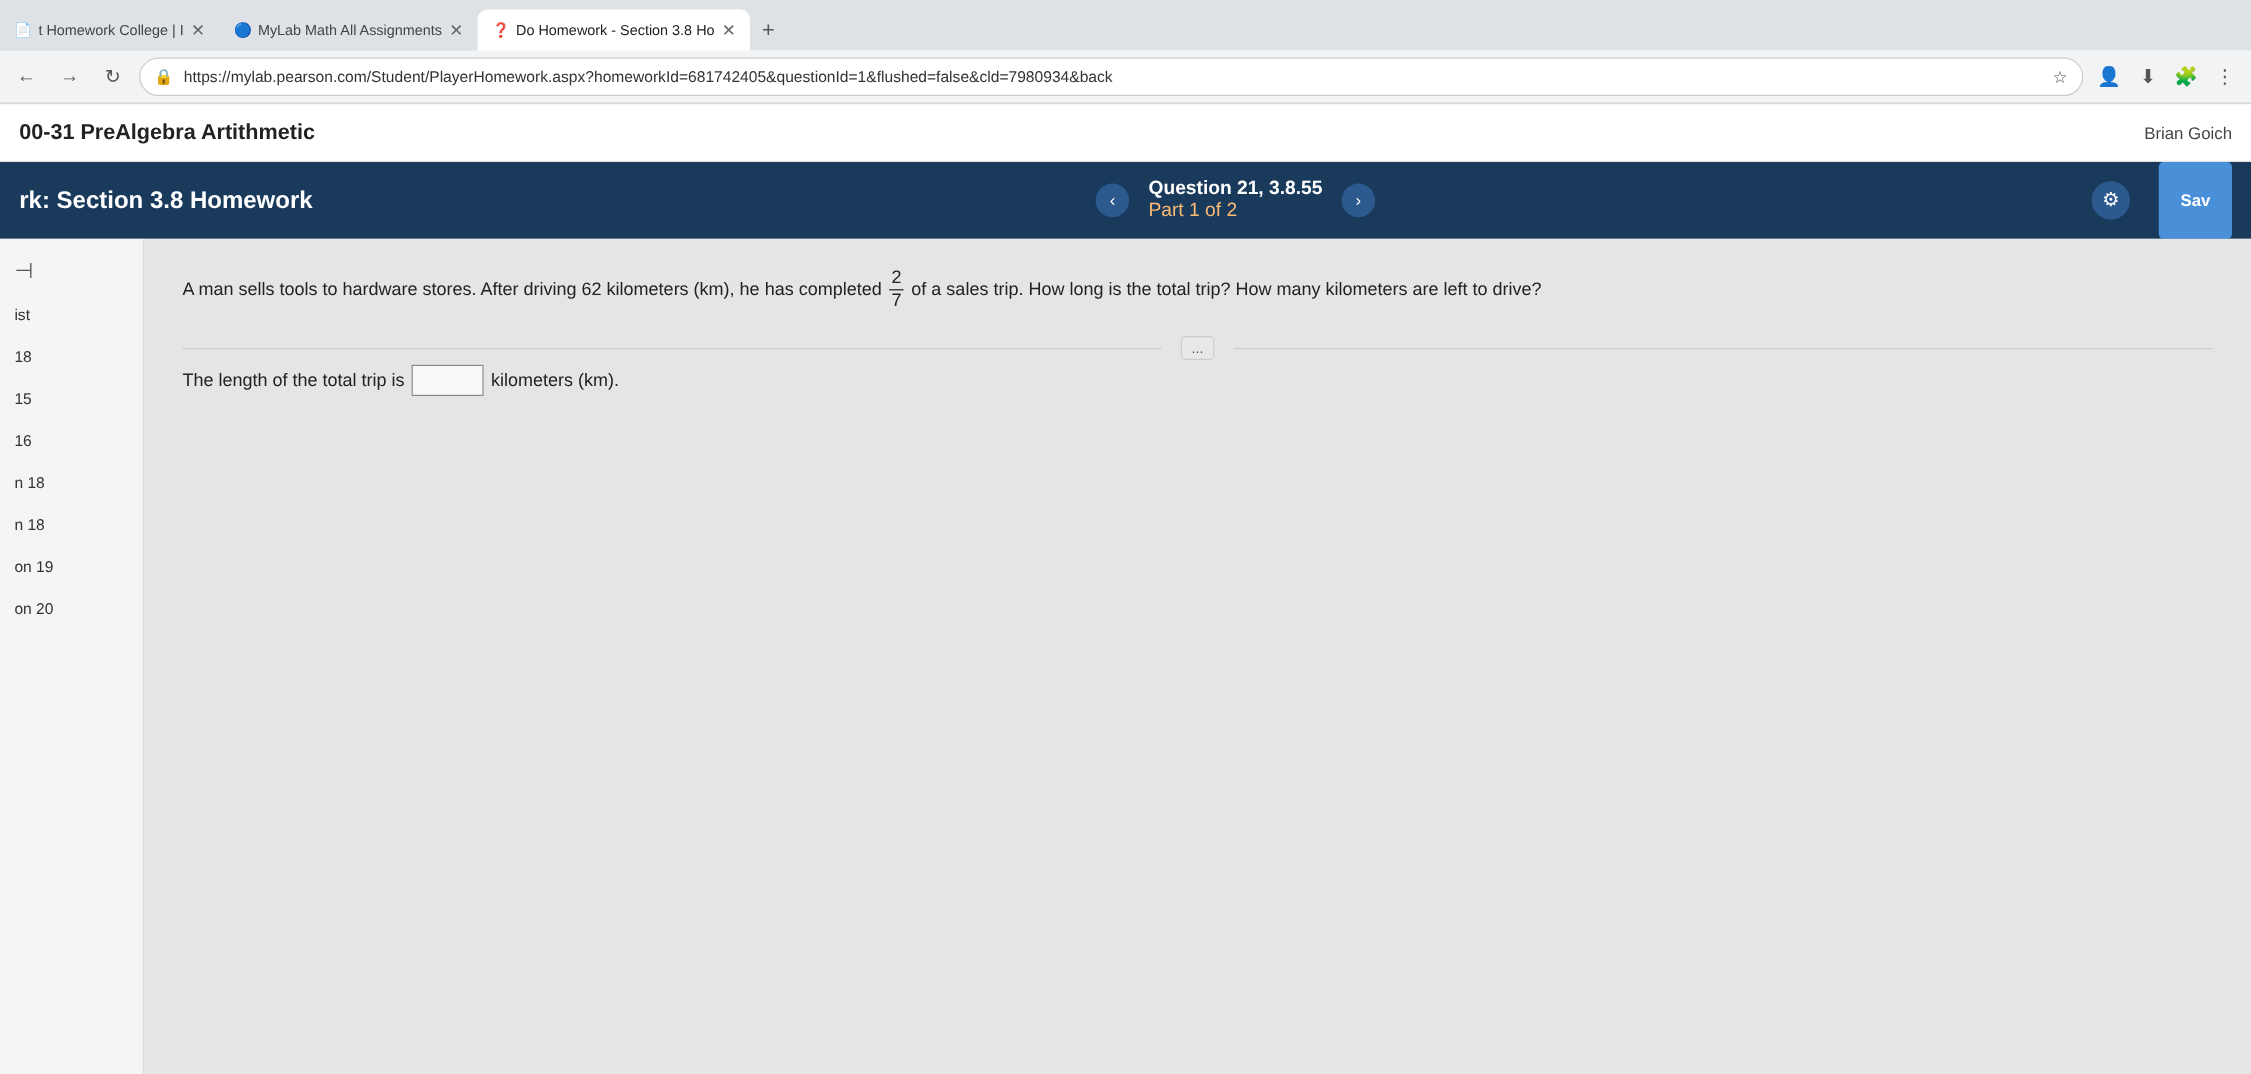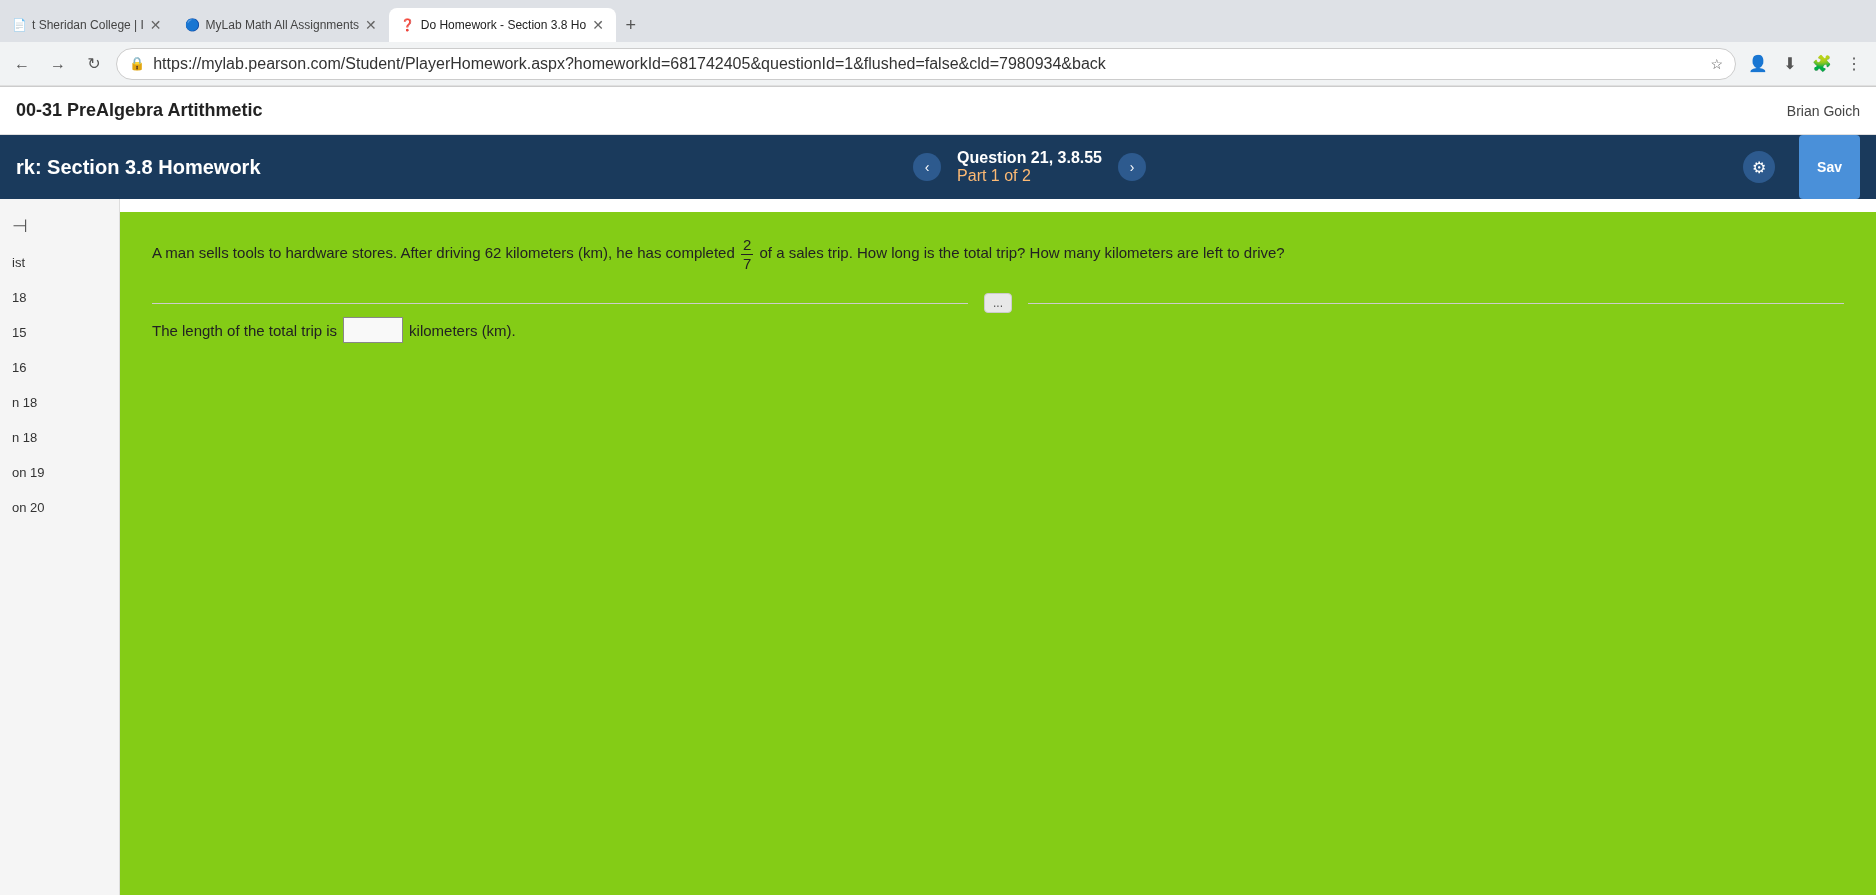--- a/index.html
+++ b/index.html
@@ -11,21 +11,21 @@
     .tab { display: flex; align-items: center; padding: 0 12px; height: 34px; font-size: 12px; background: #dee1e6; border-radius: 8px 8px 0 0; color: #444; cursor: pointer; gap: 6px; min-width: 140px; }
     .tab.active { background: #fff; color: #222; }
     .tab .tab-close { color: #666; font-size: 14px; cursor: pointer; }
     .tab .favicon { width: 14px; height: 14px; display: inline-block; }
     .tab-add { width: 30px; height: 34px; display: flex; align-items: center; justify-content: center; font-size: 18px; color: #555; cursor: pointer; }
 
     .nav-bar { display: flex; align-items: center; height: 44px; background: #f1f3f4; padding: 0 8px; gap: 8px; border-bottom: 1px solid #e0e0e0; }
     .nav-btn { width: 28px; height: 28px; border-radius: 50%; display: flex; align-items: center; justify-content: center; cursor: pointer; color: #555; font-size: 16px; }
     .address-bar { flex: 1; height: 32px; border-radius: 16px; background: #fff; border: 1px solid #ccc; display: flex; align-items: center; padding: 0 12px; gap: 8px; font-size: 13px; color: #333; }
     .address-bar .lock-icon { color: #555; font-size: 13px; }
-    .address-text { flex: 1; color: #333; font-size: 16px; }
+    .address-text { flex: 1; color: #333; font-size: 13px; }
     .address-bar .star-icon { color: #555; font-size: 14px; }
     .nav-right { display: flex; gap: 4px; align-items: center; }
     .nav-right-btn { width: 28px; height: 28px; display: flex; align-items: center; justify-content: center; cursor: pointer; color: #555; font-size: 16px; }
 
     
     .app-header { background: #fff; padding: 8px 16px; border-bottom: 1px solid #e0e0e0; display: flex; justify-content: space-between; align-items: center; height: 48px; }
     .app-title { font-size: 18px; font-weight: bold; color: #222; text-align: right; }
     .user-name { font-size: 14px; color: #444; }
 
     
@@ -47,37 +47,37 @@
     
     .main-layout { display: flex; height: calc(895px - 42px - 44px - 48px - 64px); }
 
     
     .sidebar { width: 120px; background: #f5f5f5; border-right: 1px solid #ddd; padding: 8px 0; display: flex; flex-direction: column; gap: 0; overflow-y: auto; }
     .sidebar-item { padding: 10px 12px; font-size: 13px; color: #333; cursor: pointer; display: flex; align-items: center; gap: 4px; }
     .sidebar-collapse { padding: 8px 12px; display: flex; align-items: center; }
     .collapse-icon { font-size: 18px; cursor: pointer; color: #555; }
 
     
-    .content-area { flex: 1; padding: 24px 32px; overflow-y: auto; background: #84cc16; margin-top: 13px; }
+    .content-area { flex: 1; padding: 24px 32px; overflow-y: auto; background: #e5e5e5; }
     .question-text { font-size: 15px; line-height: 1.6; color: #222; margin-bottom: 20px; }
     .fraction { display: inline-flex; flex-direction: column; align-items: center; vertical-align: middle; font-size: 15px; margin: 0 2px; }
     .fraction .numerator { border-bottom: 1px solid #222; padding: 0 2px; line-height: 1.2; }
     .fraction .denominator { padding: 0 2px; line-height: 1.2; }
     .more-btn { display: inline-flex; align-items: center; justify-content: center; background: #e8e8e8; border: 1px solid #ccc; border-radius: 4px; padding: 2px 8px; font-size: 12px; cursor: pointer; color: #555; }
     .answer-line { display: flex; align-items: center; gap: 6px; font-size: 15px; color: #222; }
     .answer-input { width: 60px; height: 26px; border: 1px solid #888; background: #f9f9f9; display: inline-block; cursor: text; }
   </style>
 </head>
 <body>
 
 <div class="browser-chrome">
   <div class="tab-bar">
     <div class="tab">
       <span class="favicon">📄</span>
-      <span>t Sheridan College | I</span>
+      <span>t Homework College | I</span>
       <span class="tab-close">✕</span>
     </div>
     <div class="tab">
       <span class="favicon">🔵</span>
       <span>MyLab Math All Assignments</span>
       <span class="tab-close">✕</span>
     </div>
     <div class="tab active">
       <span class="favicon">❓</span>
       <span>Do Homework - Section 3.8 Ho</span>

